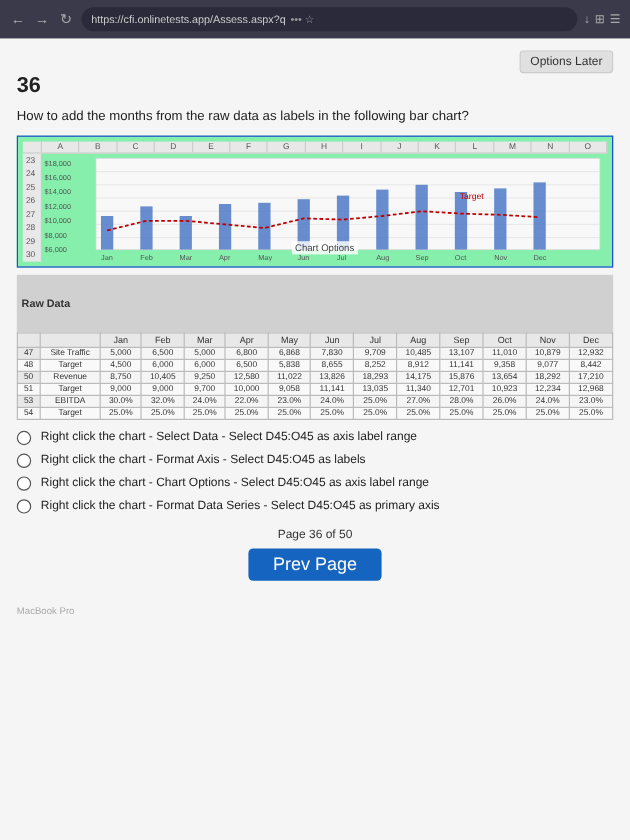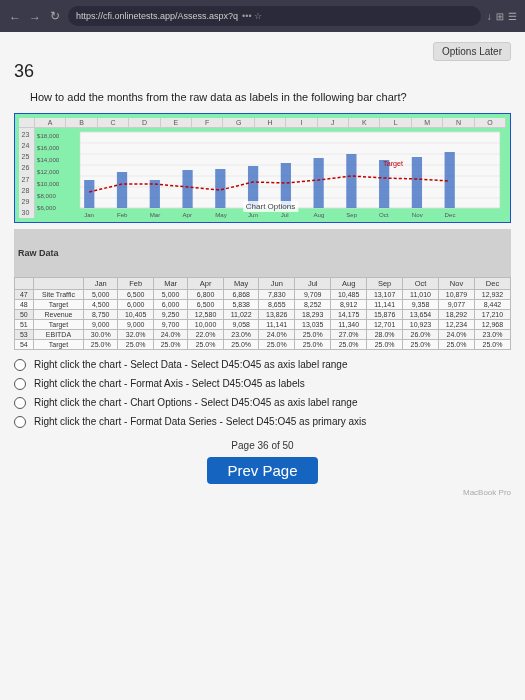--- a/index.html
+++ b/index.html
@@ -53,29 +53,29 @@
       background: #e0e0e0;
       border: 1px solid #ccc;
       border-radius: 3px;
       padding: 3px 8px;
       font-size: 10px;
       color: #333;
       cursor: pointer;
     }
     .question-number {
       font-size: 18px;
-      font-weight: normal;
+      font-weight: bold;
       color: #222;
       margin-top: 4px;
       clear: both;
     }
     .question-text {
       font-size: 11px;
       color: #222;
-      margin: 8px 16px;
+      margin: 8px 0;
       line-height: 1.4;
     }
     .chart-container {
       background: #86efac;
       border: 1px solid #1d4ed8;
       margin: 6px 0;
       padding: 4px;
       position: relative;
     }
     .spreadsheet-area {
@@ -173,24 +173,23 @@
     .prev-btn {
       background: #1565c0;
       color: white;
       border: none;
       border-radius: 4px;
       padding: 5px 20px;
       font-size: 15px;
       cursor: pointer;
     }
     .bottom-logo {
-      text-align: right;
       font-size: 8px;
       color: #aaa;
-      margin-top: 4px;
+      margin-top: 21px;
     }
     .col-letters {
       display: flex;
       font-size: 7px;
       color: #555;
       background: #e8e8e8;
       border-bottom: 1px solid #ccc;
     }
     .col-letter {
       flex: 1;

